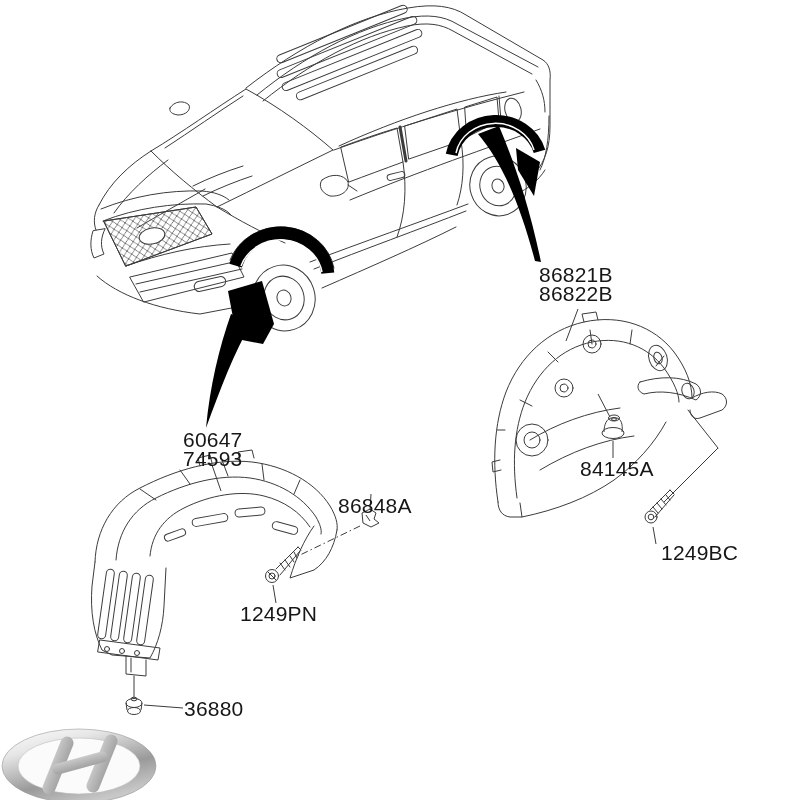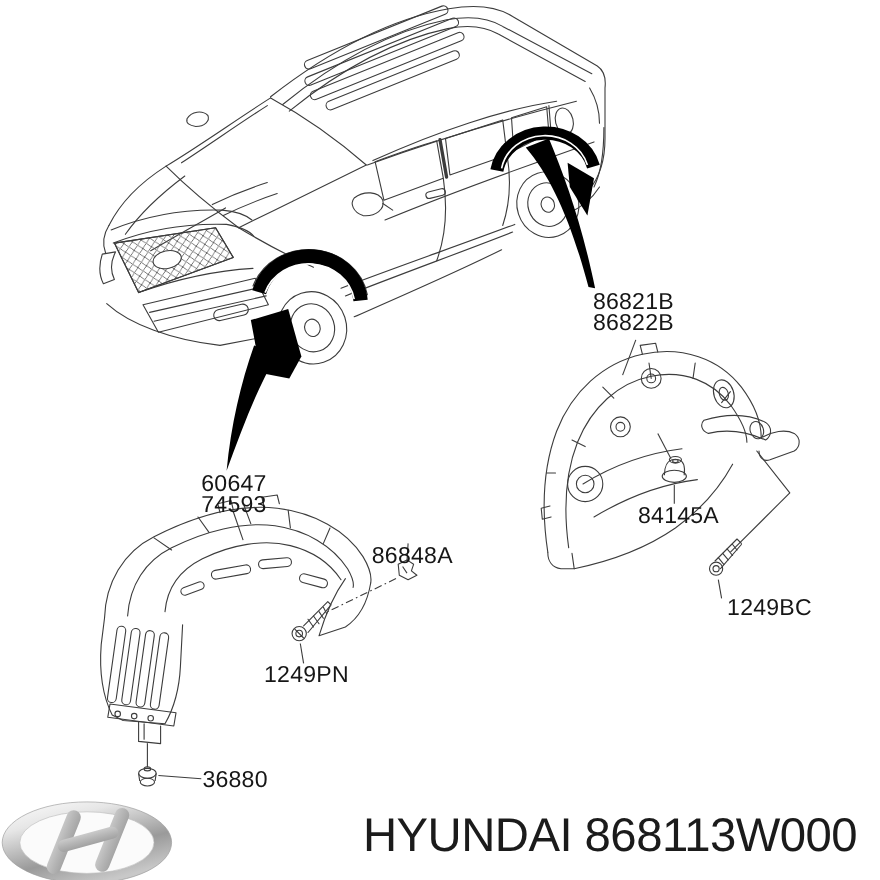--- a/index.html
+++ b/index.html
@@ -246,15 +246,14 @@
   <div class="plabel" style="left:338px;top:472px;margin-top:24px;">86848A</div>
 
   <div class="plabel" style="left:240px;top:604px;">1249PN</div>
 
   <div class="plabel" style="left:184px;top:699px;">36880</div>
 
   <div class="plabel" style="left:580px;top:459px;">84145A</div>
 
   <div class="plabel" style="left:620px;top:543px;margin-left:41px;">1249BC</div>
 
-  <div class="footer-title">HYUNDAI 868113W000</div>
 
 </div>
 
 </body></html>

